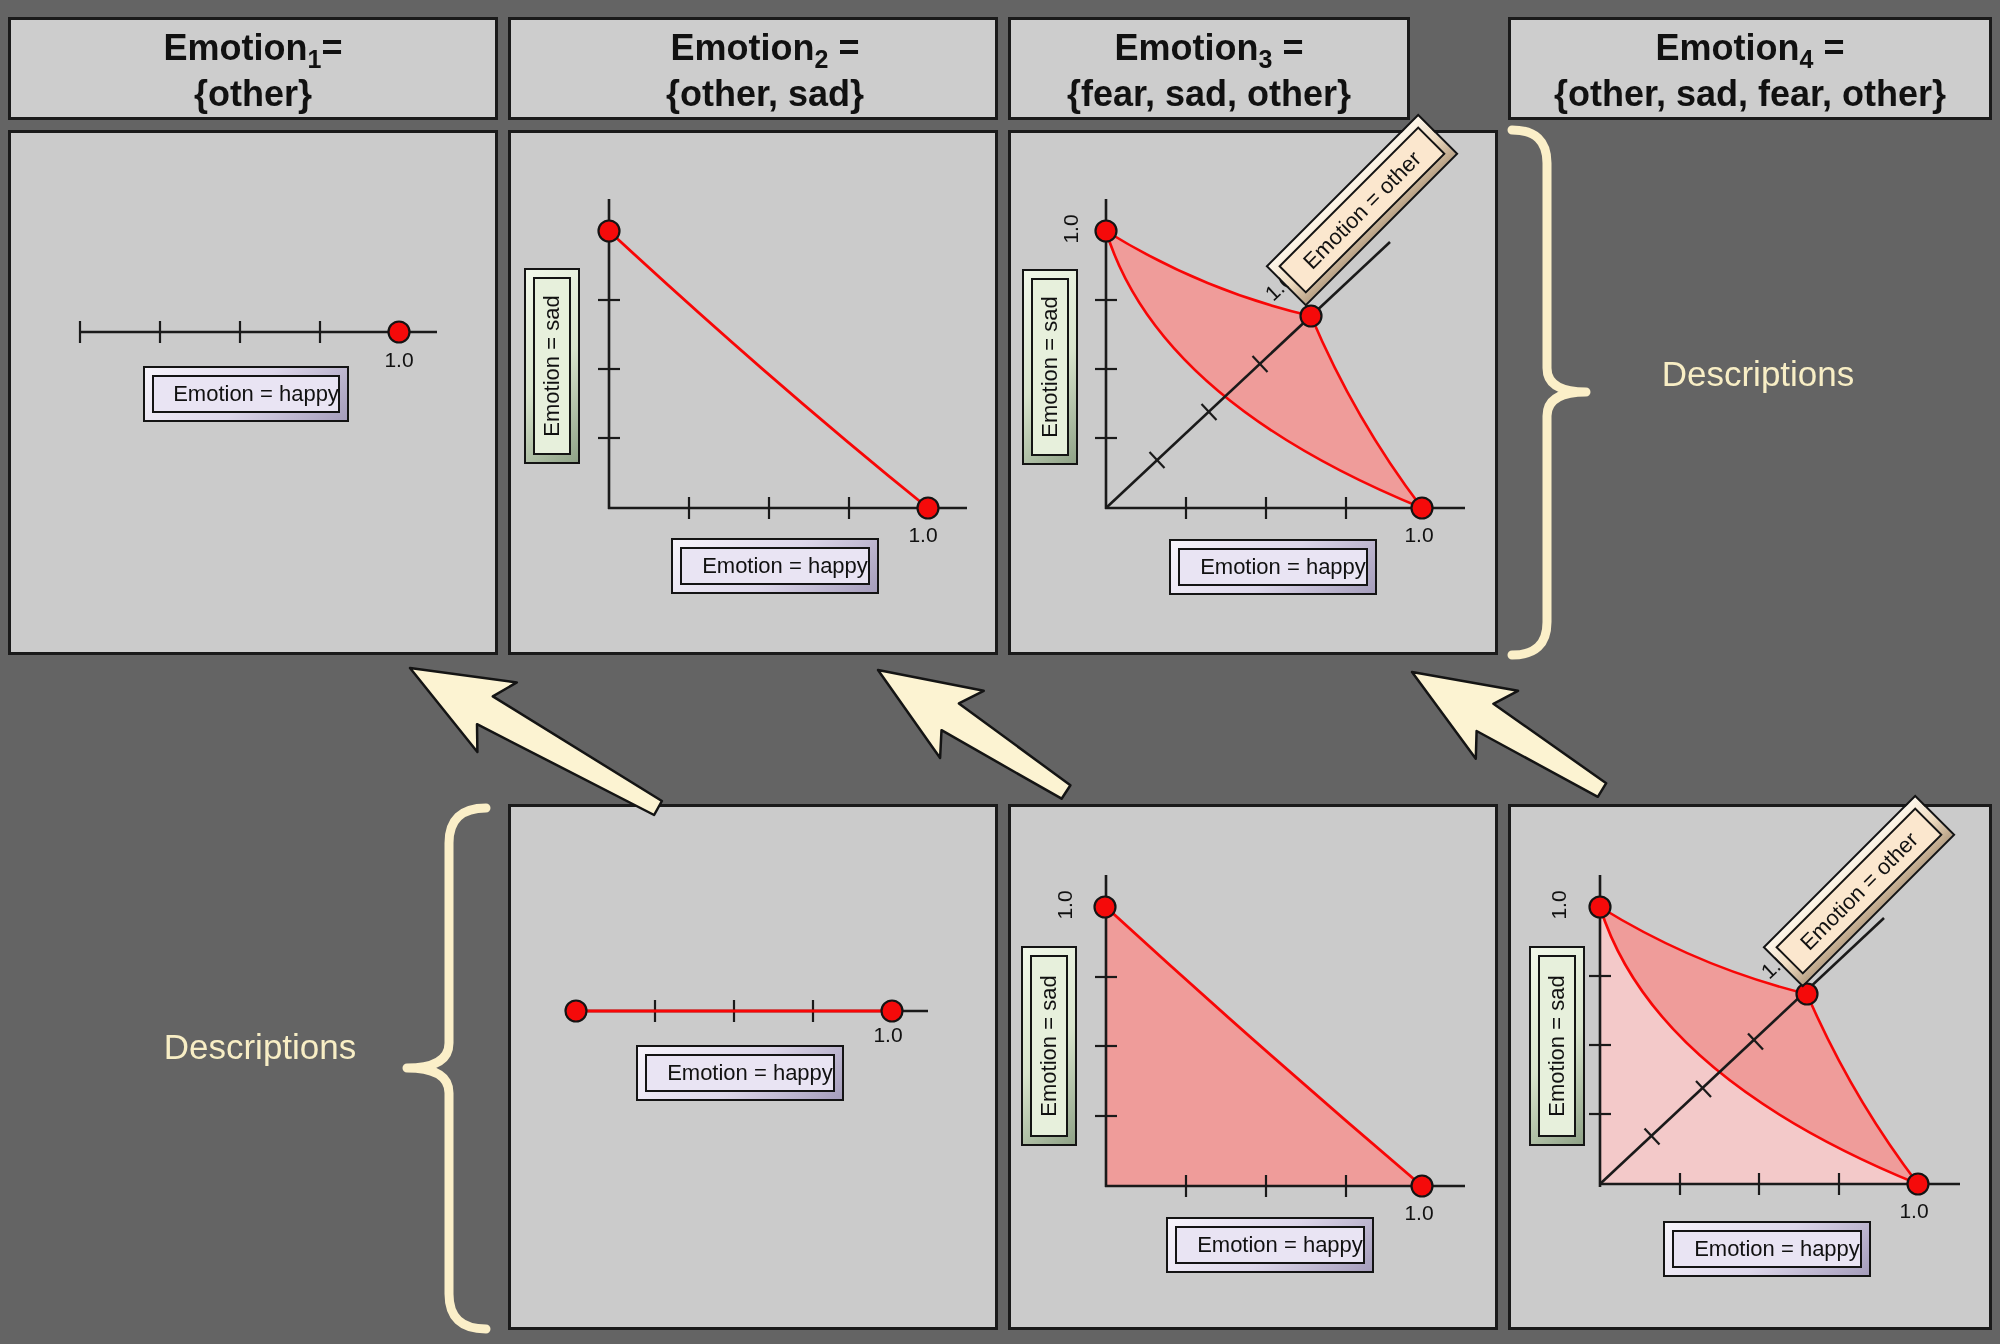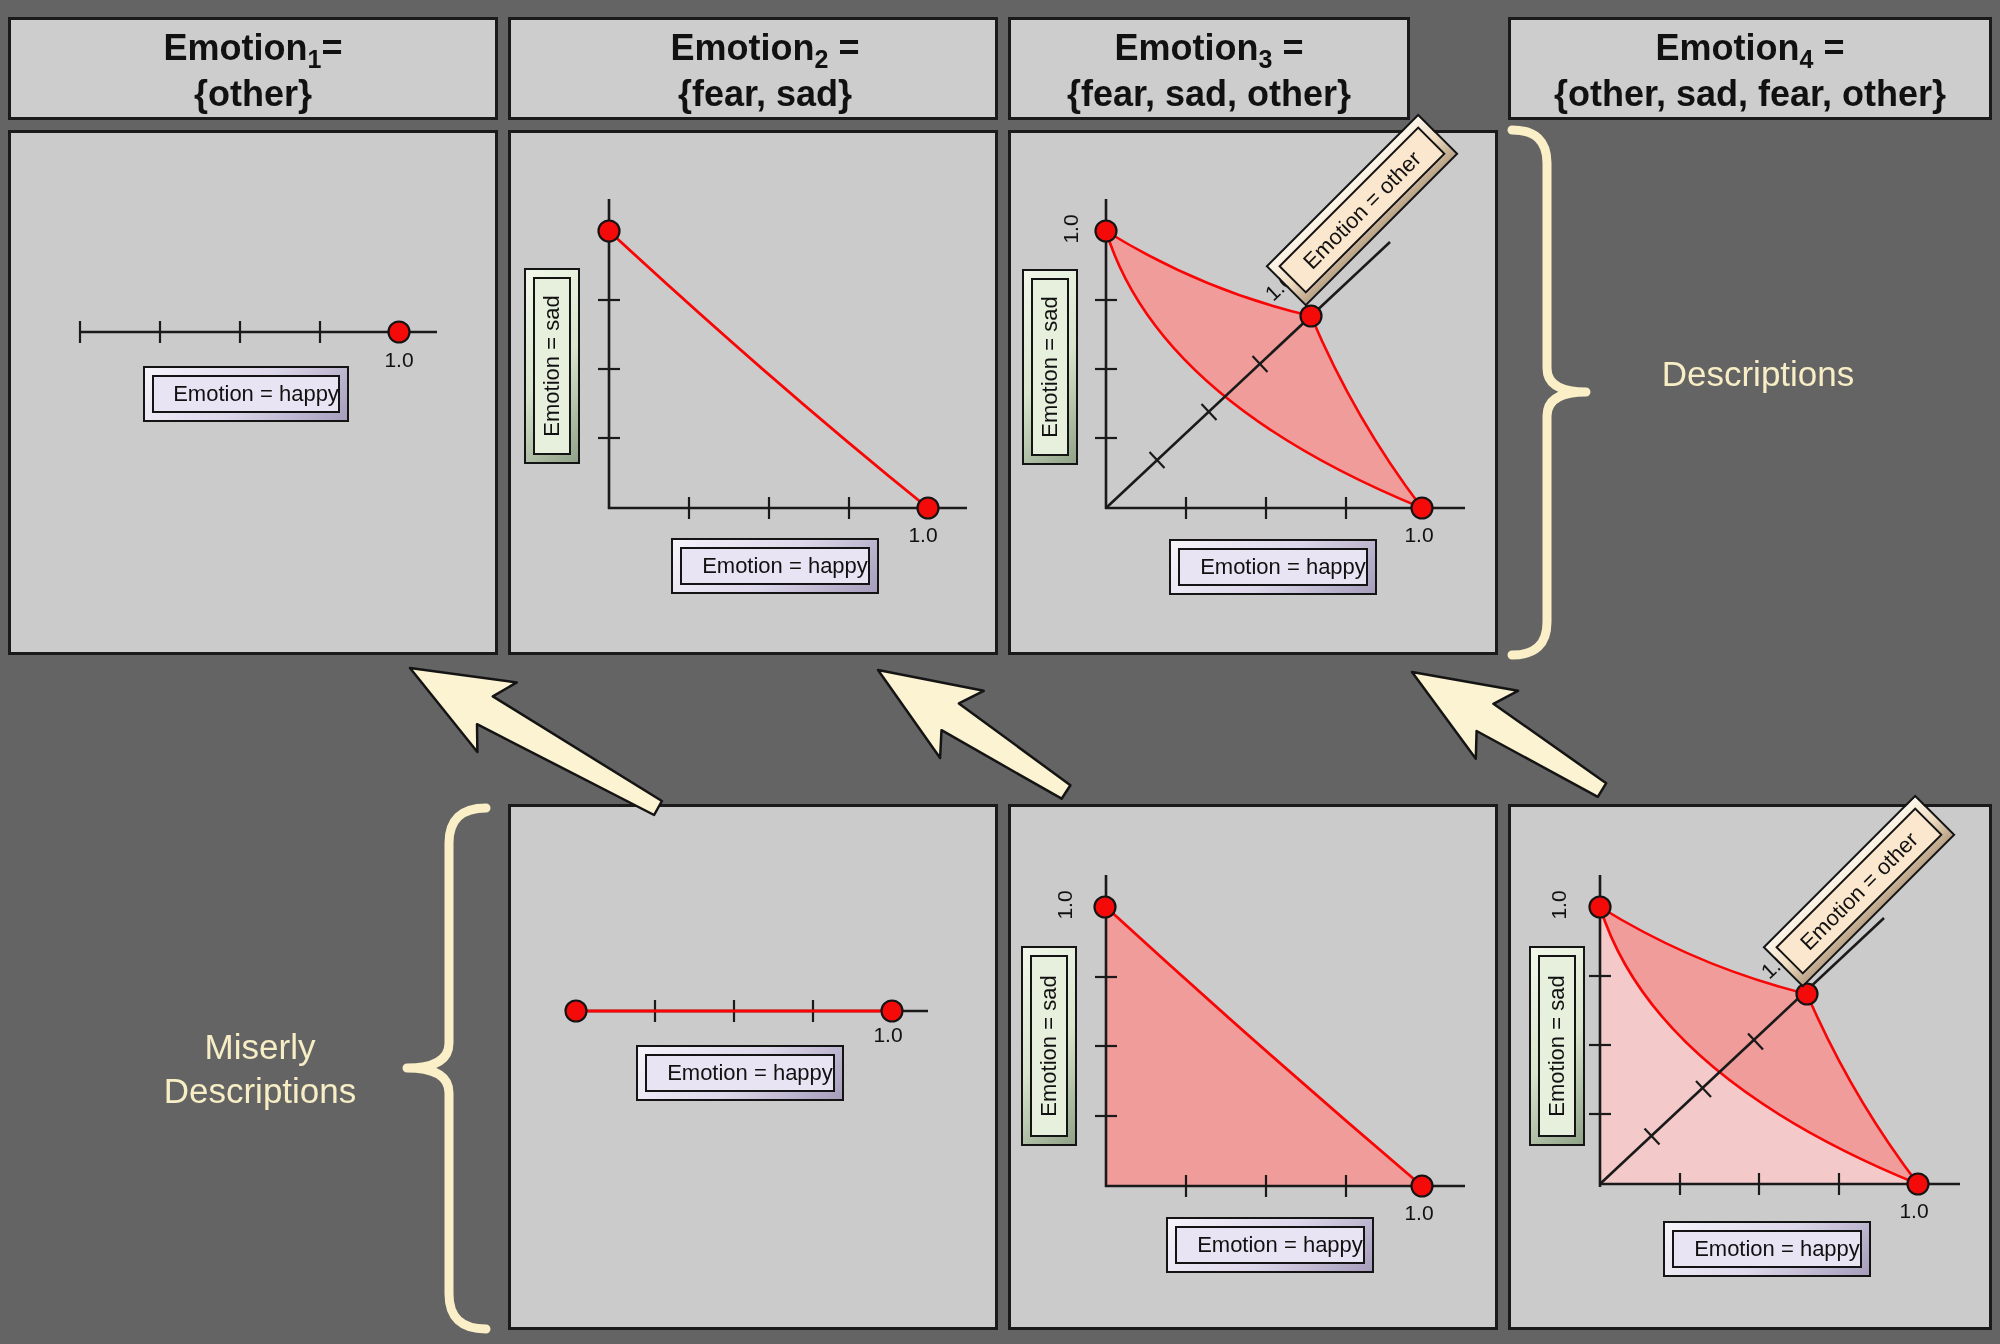--- a/index.html
+++ b/index.html
@@ -41,21 +41,21 @@
 <body>
 
 <div class="stage">
 
   <div class="header" style="left:8px;width:490px;">
     <div><span>Emotion</span><sub>1</sub><span>=</span></div>
     <div>{other}</div>
   </div>
   <div class="header" style="left:508px;width:490px;padding-left:24px;">
     <div><span>Emotion</span><sub>2</sub><span> =</span></div>
-    <div>{fear, sad}</div>
+    <div>{other, sad}</div>
   </div>
   <div class="header" style="left:1008px;width:402px;">
     <div><span>Emotion</span><sub>3</sub><span> =</span></div>
     <div>{fear, sad, other}</div>
   </div>
   <div class="header" style="left:1508px;width:484px;">
     <div><span>Emotion</span><sub>4</sub><span> =</span></div>
     <div>{other, sad, fear, other}</div>
   </div>
 
@@ -63,21 +63,20 @@
   <div class="panel" style="left:508px;top:130px;width:490px;height:525px;"></div>
   <div class="panel" style="left:1008px;top:130px;width:490px;height:525px;"></div>
   <div class="panel" style="left:508px;top:804px;width:490px;height:526px;"></div>
   <div class="panel" style="left:1008px;top:804px;width:490px;height:526px;"></div>
   <div class="panel" style="left:1508px;top:804px;width:484px;height:526px;"></div>
 
   <div class="grouplabel" style="left:1548px;top:352px;">
     <div>Descriptions</div>
   </div>
   <div class="grouplabel" style="left:50px;top:1025px;">
-    <div>Miserly</div>
     <div>Descriptions</div>
   </div>
 
   <svg class="overlay" width="2000" height="1344" viewBox="0 0 2000 1344">
 
     <g>
       <line class="axis" x1="79" y1="332" x2="437" y2="332"></line>
       <line class="tick" x1="80" y1="321" x2="80" y2="343"></line>
       <line class="tick" x1="160" y1="321" x2="160" y2="343"></line>
       <line class="tick" x1="240" y1="321" x2="240" y2="343"></line>

